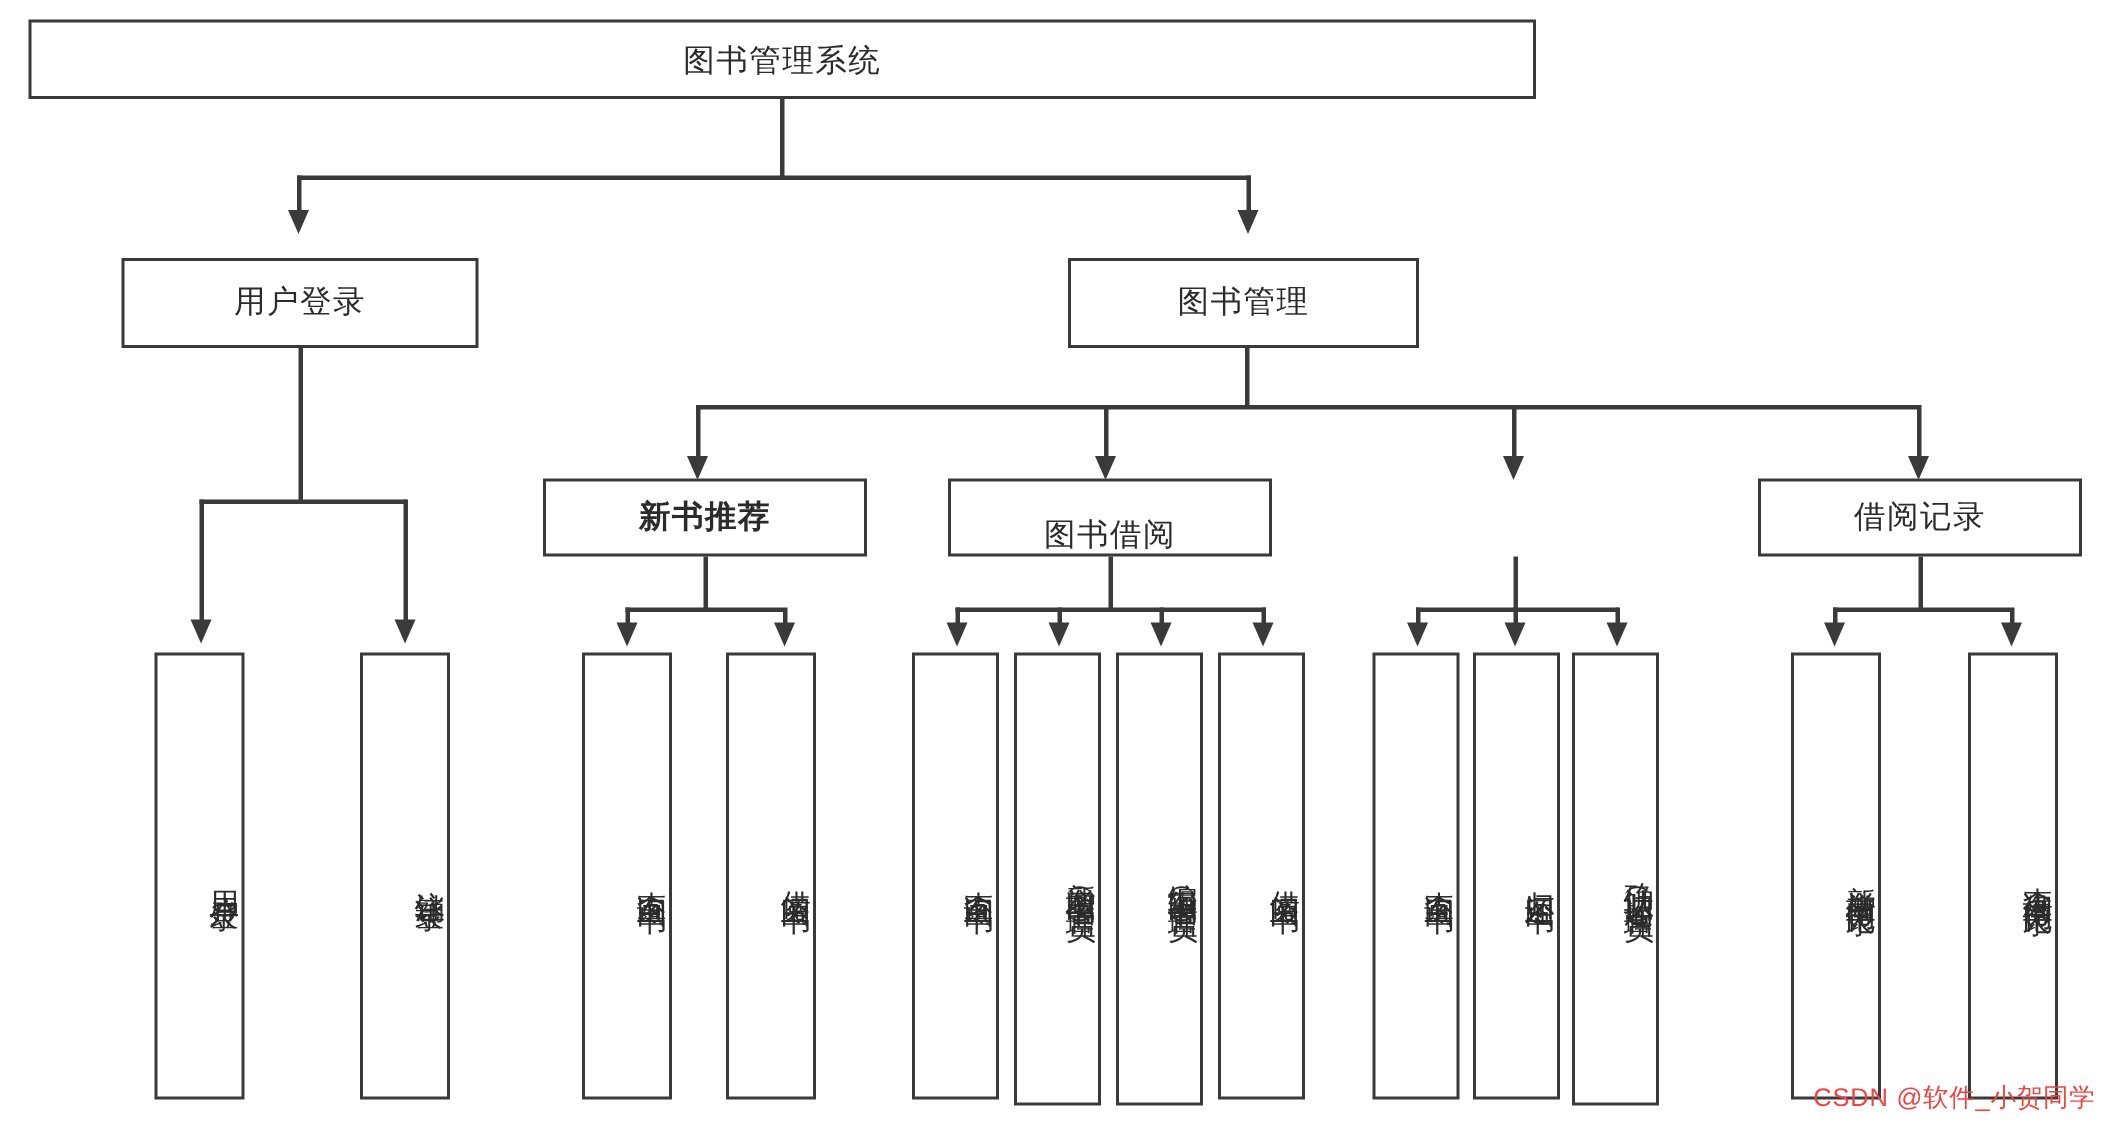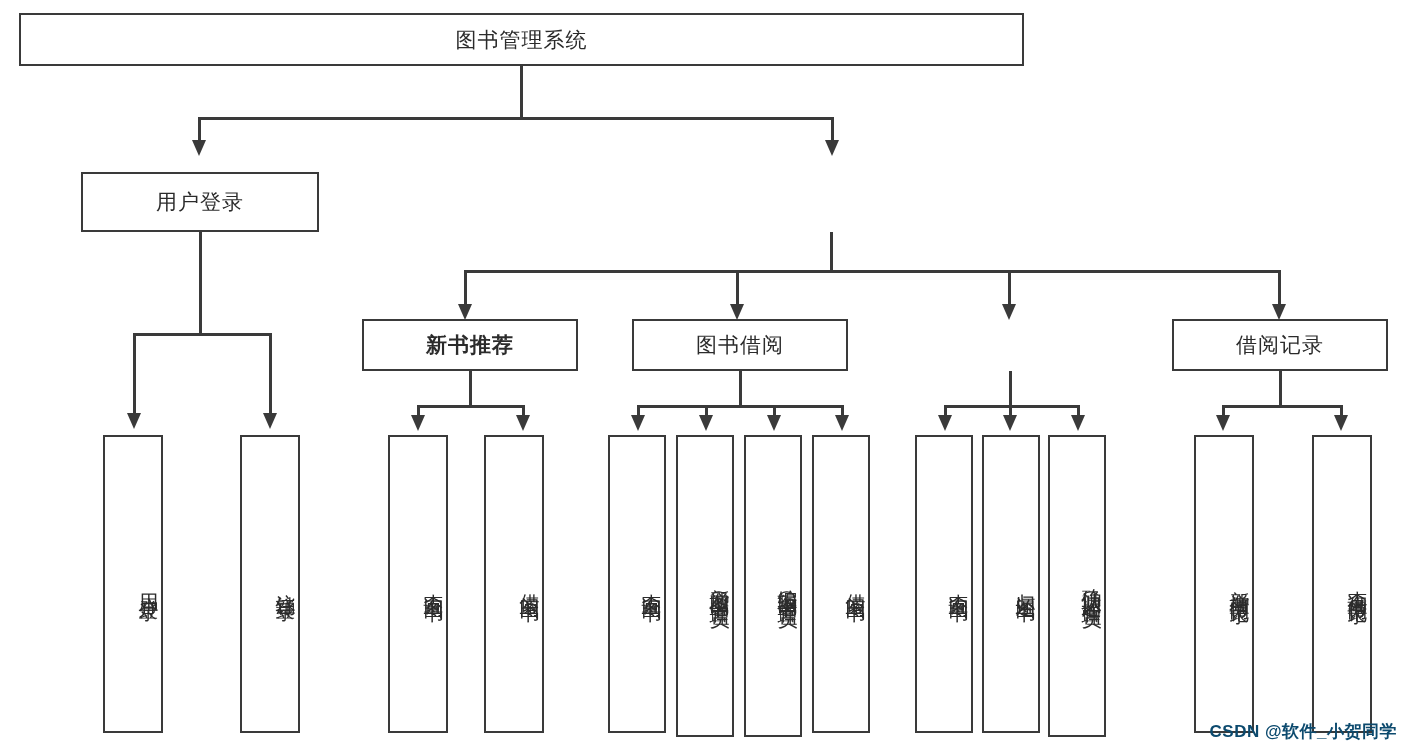--- a/index.html
+++ b/index.html
@@ -73,25 +73,24 @@
     border-left: 7px solid transparent;
     border-right: 7px solid transparent;
     border-top: 16px solid #3a3a3a;
   }
   
   #watermark {
     position: absolute;
     right: 8px;
     bottom: 4px;
     font-size: 17px;
-    color: #0c4a6e;
+    color: #ef4444;
     letter-spacing: 0.5px;
     white-space: nowrap;
     user-select: none;
-    font-weight: bold;
   }
 </style>
 </head>
 <body>
 
 <div id="canvas">
 
   <div class="node root" style="left:19px; top:13px; width:1005px; height:53px;">
     <span>图书管理系统</span>
   </div>
@@ -103,20 +102,23 @@
   <div class="vline" style="left:198px; top:117px; height:26px;"></div>
   <div class="arrow" style="left:192px; top:140px;"></div>
 
   <div class="vline" style="left:831px; top:117px; height:26px;"></div>
   <div class="arrow" style="left:825px; top:140px;"></div>
 
   <div class="node horiz" style="left:81px; top:172px; width:238px; height:60px;">
     <span>用户登录</span>
   </div>
 
+  <div class="node horiz" style="left:712px; top:172px; width:234px; height:60px;">
+    <span>图书管理</span>
+  </div>
 
   <div class="vline" style="left:199px; top:232px; height:103px;"></div>
   <div class="hline" style="left:133px; top:333px; width:138px;"></div>
   <div class="vline" style="left:133px; top:333px; height:82px;"></div>
   <div class="arrow" style="left:127px; top:413px;"></div>
   <div class="vline" style="left:269px; top:333px; height:82px;"></div>
   <div class="arrow" style="left:263px; top:413px;"></div>
 
   <div class="node vert" style="left:103px; top:435px; width:60px; height:298px;">
     <span class="vtext">用户登录</span>
@@ -136,21 +138,21 @@
 
   <div class="vline" style="left:1008px; top:270px; height:36px;"></div>
   <div class="arrow" style="left:1002px; top:304px;"></div>
 
   <div class="vline" style="left:1278px; top:270px; height:36px;"></div>
   <div class="arrow" style="left:1272px; top:304px;"></div>
 
   <div class="node horiz" style="left:362px; top:319px; width:216px; height:52px;font-weight:bold;">
     <span>新书推荐</span>
   </div>
-  <div class="node horiz" style="left:632px; top:319px; width:216px; height:52px;">
+  <div class="node horiz" style="left:632px; top:319px; width:216px; height:52px;align-items:flex-end;">
     <span>图书借阅</span>
   </div>
   <div class="node horiz" style="left:1172px; top:319px; width:216px; height:52px;">
     <span>借阅记录</span>
   </div>
 
   <div class="vline" style="left:469px; top:371px; height:36px;"></div>
   <div class="hline" style="left:417px; top:405px; width:105px;"></div>
   <div class="vline" style="left:417px; top:405px; height:12px;"></div>
   <div class="arrow" style="left:411px; top:415px;"></div>

